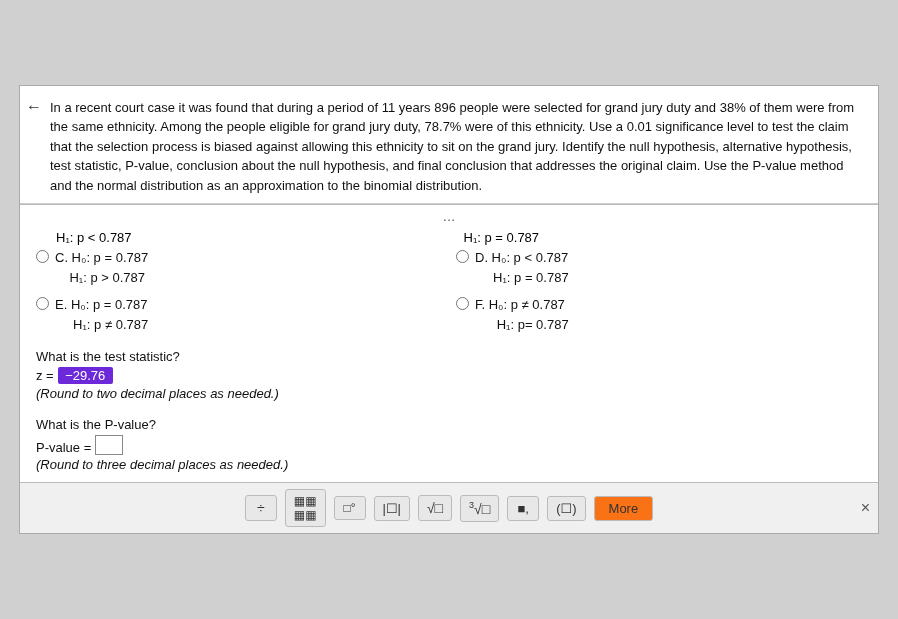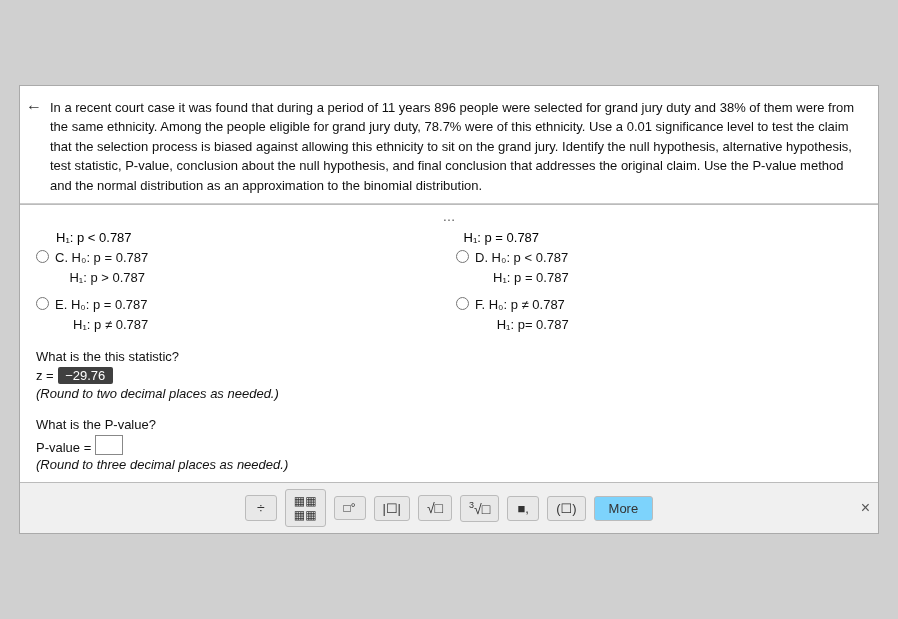--- a/index.html
+++ b/index.html
@@ -84,21 +84,21 @@
       display: flex;
       align-items: center;
       gap: 4px;
       margin-bottom: 2px;
     }
     .answer-label {
       font-size: 13px;
       color: #111;
     }
     .answer-box {
-      background: #404040;
+      background: #6d28d9;
       color: #fff;
       padding: 1px 6px;
       font-size: 13px;
       border-radius: 2px;
       min-width: 55px;
       text-align: center;
     }
     .round-note {
       font-size: 13px;
       color: #111;
@@ -140,21 +140,21 @@
       cursor: pointer;
       font-size: 14px;
       color: #333;
       min-width: 32px;
       text-align: center;
       display: flex;
       align-items: center;
       justify-content: center;
     }
     .more-btn {
-      background: #7dd3fc;
+      background: #f97316;
       border: 1px solid #bbb;
       border-radius: 3px;
       padding: 4px 14px;
       cursor: pointer;
       font-size: 13px;
       color: #333;
     }
     .close-x {
       position: absolute;
       right: 8px;
@@ -223,21 +223,21 @@
         <input type="radio" name="hyp" style="">
         <div class="option-text">
           <span class="option-letter">F. H₀: p ≠ 0.787</span><br>
           <span>&nbsp;&nbsp;&nbsp;&nbsp;&nbsp;&nbsp;H₁: p= 0.787</span>
         </div>
       </div>
     </div>
   </div>
 
   <div class="question-section">
-    <div class="question-label">What is the this statistic?</div>
+    <div class="question-label">What is the test statistic?</div>
     <div class="answer-row">
       <span class="answer-label">z =</span>
       <span class="answer-box">−29.76</span>
     </div>
     <div class="round-note">(Round to two decimal places as needed.)</div>
   </div>
 
   <div class="question-section">
     <div class="question-label">What is the P-value?</div>
     <div class="pvalue-row">

